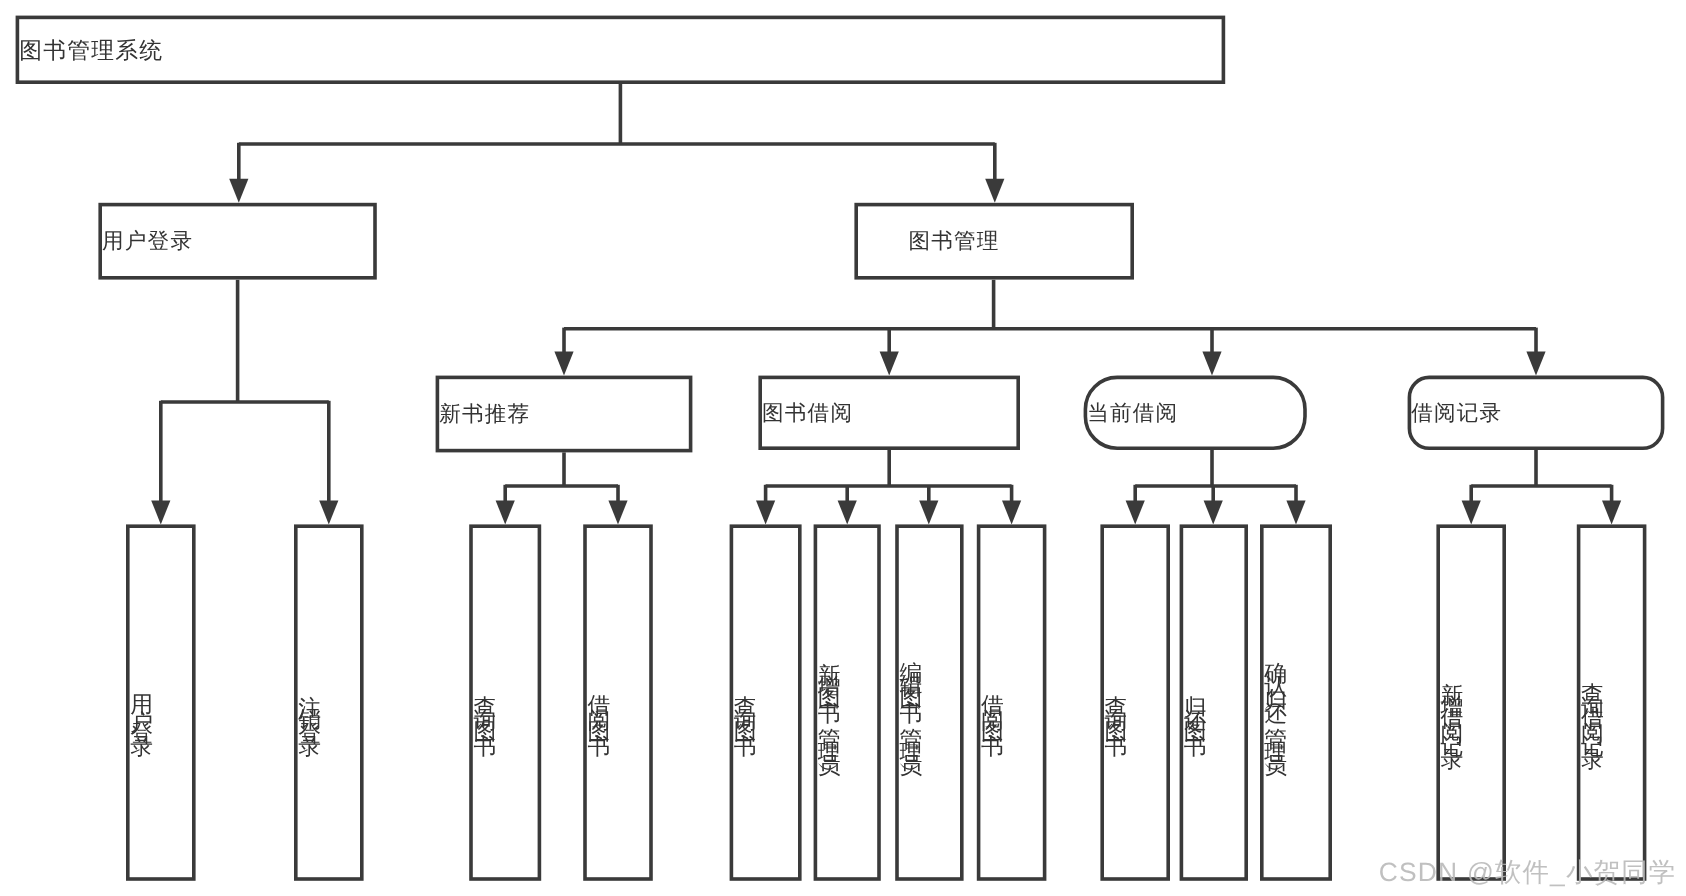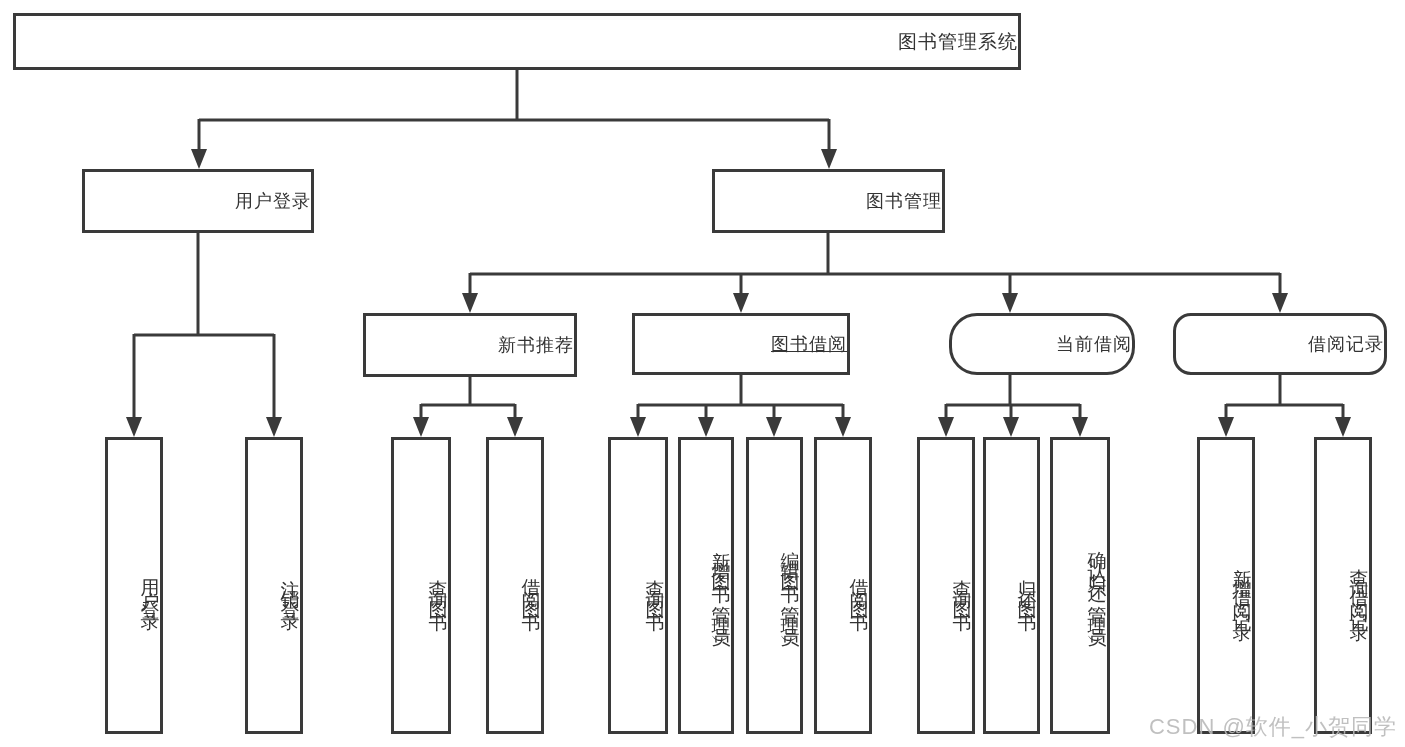--- a/index.html
+++ b/index.html
@@ -17,21 +17,21 @@
     left: 0; top: 0;
     width: 1405px; height: 747px;
     z-index: 1;
   }
   .node {
     position: absolute;
     background: #ffffff;
     border: 3px solid #3a3a3a;
     display: flex;
     align-items: center;
-    justify-content: flex-end;
+    justify-content: flex-start;
     color: #333333;
     z-index: 2;
   }
   .h-node { font-size: 18px; letter-spacing: 1px; }
   .root-node { font-size: 19px; }
   .leaf { top: 437px; height: 297px; }
   .leaf .vtext {
     writing-mode: vertical-rl;
     text-orientation: mixed;
     font-size: 19px;
@@ -134,24 +134,24 @@
   <div class="node h-node" style="left:82px; top:169px; width:232px; height:64px;">
     <span>用户登录</span>
   </div>
   <div class="node h-node" style="left:712px; top:169px; width:233px; height:64px;padding-left:42px;">
     <span>图书管理</span>
   </div>
 
   <div class="node h-node" style="left:363px; top:313px; width:214px; height:64px;">
     <span>新书推荐</span>
   </div>
-  <div class="node h-node" style="left:632px; top:313px; width:218px; height:62px;text-decoration:underline;">
+  <div class="node h-node" style="left:632px; top:313px; width:218px; height:62px;">
     <span>图书借阅</span>
   </div>
-  <div class="node h-node" style="left:949px; top:313px; width:186px; height:62px;border-radius:28px;">
+  <div class="node h-node" style="left:903px; top:313px; width:186px; height:62px;border-radius:28px;">
     <span>当前借阅</span>
   </div>
   <div class="node h-node" style="left:1173px; top:313px; width:214px; height:62px;border-radius:18px;">
     <span>借阅记录</span>
   </div>
 
   <div class="node leaf" style="left:105px; width:58px;">
     <span class="vtext">用户登录</span>
   </div>
   <div class="node leaf" style="left:245px; width:58px;">

